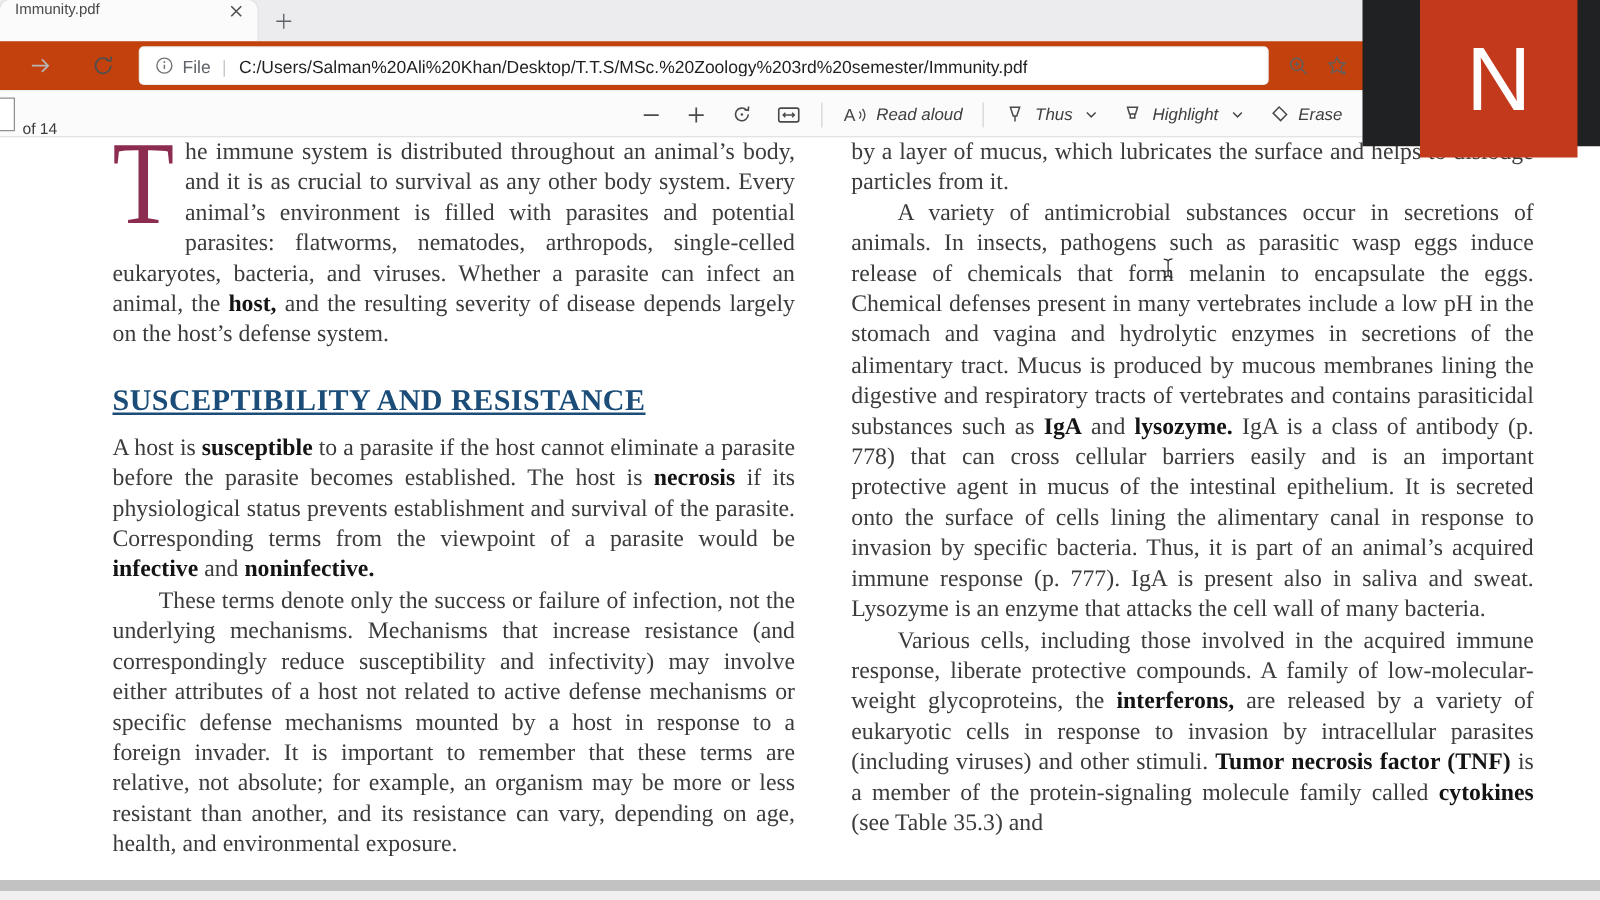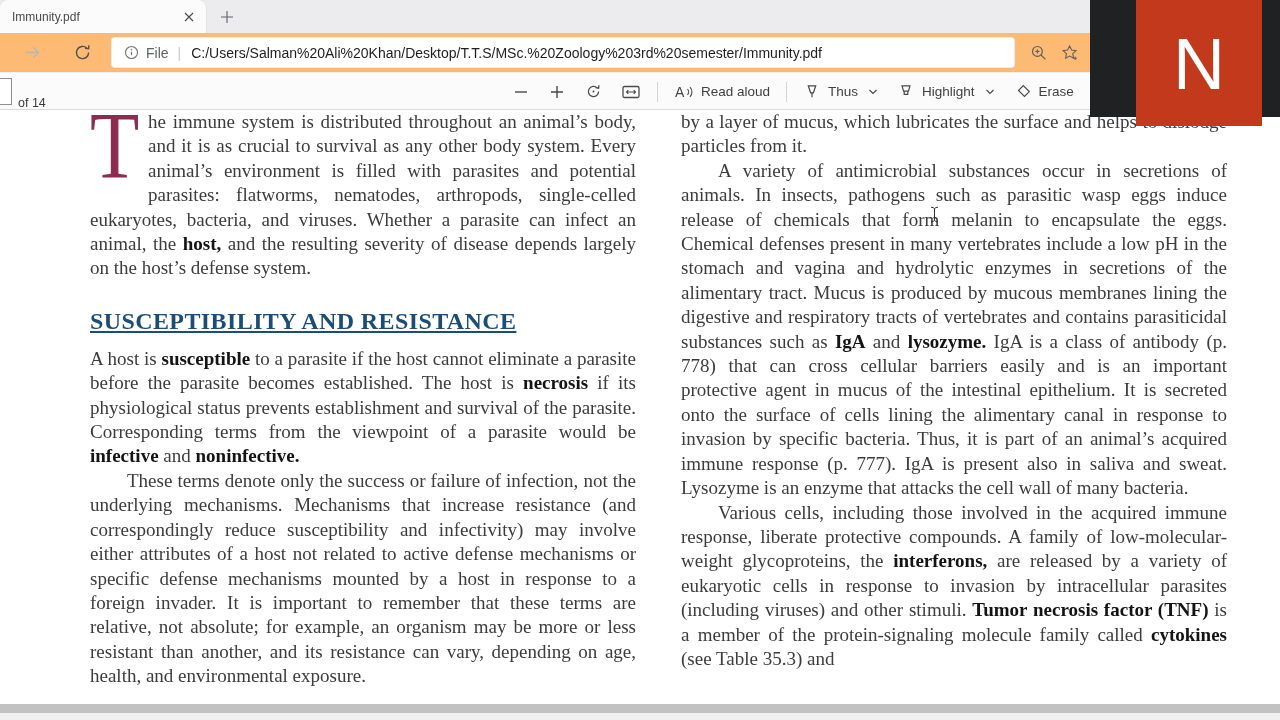--- a/index.html
+++ b/index.html
@@ -5,45 +5,45 @@
   :root{
     --heading:#1b4d78; --dropcap:#8c2c50; --ovred:#c2391b; --ovblack:#1f2123;
   }
   *{box-sizing:border-box; margin:0; padding:0;}
   html,body{width:1280px; height:720px; overflow:hidden;}
   body{font-family:"Liberation Sans", sans-serif; background:#fff; position:relative;}
   .window{position:absolute; inset:0; width:1280px; height:720px; background:#fff; overflow:hidden;}
 
   
   .tabbar{position:absolute; left:0; top:0; width:1280px; height:33px; background:#ececee; display:flex; align-items:flex-end;}
-  .tab{width:206px; height:33px; background:#fbfbfb; border-radius:8px 8px 0 0; display:flex; align-items:center; padding:0 8px 0 12px; box-shadow:0 0 0 1px #e3e3e5;}
+  .tab{width:206px; height:33px; background:#fbfbfb; border-radius:8px 8px 0 0; display:flex; padding:0 8px 0 12px; box-shadow:0 0 0 1px #e3e3e5;}
   .tab-title{flex:1; font-size:12px; color:#4a4a4a; white-space:nowrap; overflow:hidden;}
   .tab-close{width:18px; height:18px; display:flex; align-items:center; justify-content:center; color:#4c4c4c;}
   .newtab{width:26px; height:26px; margin:0 0 3px 8px; display:flex; align-items:center; justify-content:center; color:#5f6368;}
 
   
-  .navbar{position:absolute; left:0; top:33px; width:1280px; height:39px; background:#fdba74; display:flex; align-items:center;}
+  .navbar{position:absolute; left:0; top:33px; width:1280px; height:39px; background:#c2410c; display:flex; align-items:center;}
   .nav-icon{display:flex; align-items:center; justify-content:center; width:24px; height:24px;}
   .fwd{margin-left:20px; color:#b6b6b6;}
   .reload{margin-left:26px; color:#4f4f4f;}
   .addressbar{margin-left:18px; width:902px; height:29px; background:#ffffff; border-radius:3px; box-shadow:0 0 0 1px #ececec, 0 1px 2px rgba(0,0,0,.07); display:flex; align-items:center; padding:0 12px; overflow:hidden;}
   .info-ic{color:#757575; margin-right:7px; display:flex;}
   .file-badge{font-size:14px; color:#5f6368; margin-right:9px;}
   .addr-sep{color:#c9c9c9; font-size:14px; margin-right:10px; font-weight:300;}
   .url{font-size:14px; color:#1f1f1f; white-space:nowrap; overflow:hidden;}
   .zoom-ic{margin-left:16px; color:#5f5f5f;}
   .star-ic{margin-left:13px; color:#5f5f5f;}
 
   
   .pdfbar{position:absolute; left:0; top:72px; width:1280px; height:38px; background:#fbfbfb; border-top:1px solid #efefef; border-bottom:1px solid #dcdcdc; box-shadow:0 1px 3px rgba(0,0,0,.06);}
   .pageinput{position:absolute; left:-36px; top:5px; width:48px; height:27px; background:#fff; border:1px solid #8f8f8f;}
   .pageof{position:absolute; left:18px; top:23px; font-size:12.5px; color:#3b3b3b;}
   .pdf-controls{position:absolute; left:503px; top:0; height:37px; display:flex; align-items:center; color:#454545; font-size:13.5px; white-space:nowrap;}
   .pbtn{height:37px; display:flex; align-items:center; justify-content:center; padding:0 9px; color:#4a4a4a;}
-  .plabel{margin-left:7px; color:#3f3f3f;}
+  .plabel{margin-left:7px; color:#3f3f3f;font-style:italic;}
   .vsep{width:1px; height:20px; background:#d4d4d4; margin:0 7px;}
   .chev{margin-left:9px; display:flex; color:#4a4a4a;}
 
   
   .content{position:absolute; left:0; top:110px; width:1280px; height:610px; background:#fff; overflow:hidden;}
   .col{position:absolute; top:0; width:546px; text-align:justify; font-family:"Liberation Serif","DejaVu Serif",serif; font-size:19px; line-height:24.4px; color:#3c3c3c; z-index:1;}
   .col-left{left:90px;}
   .col-right{left:681px;}
   .col p{margin:0;}
   .col b{color:#141414;}

